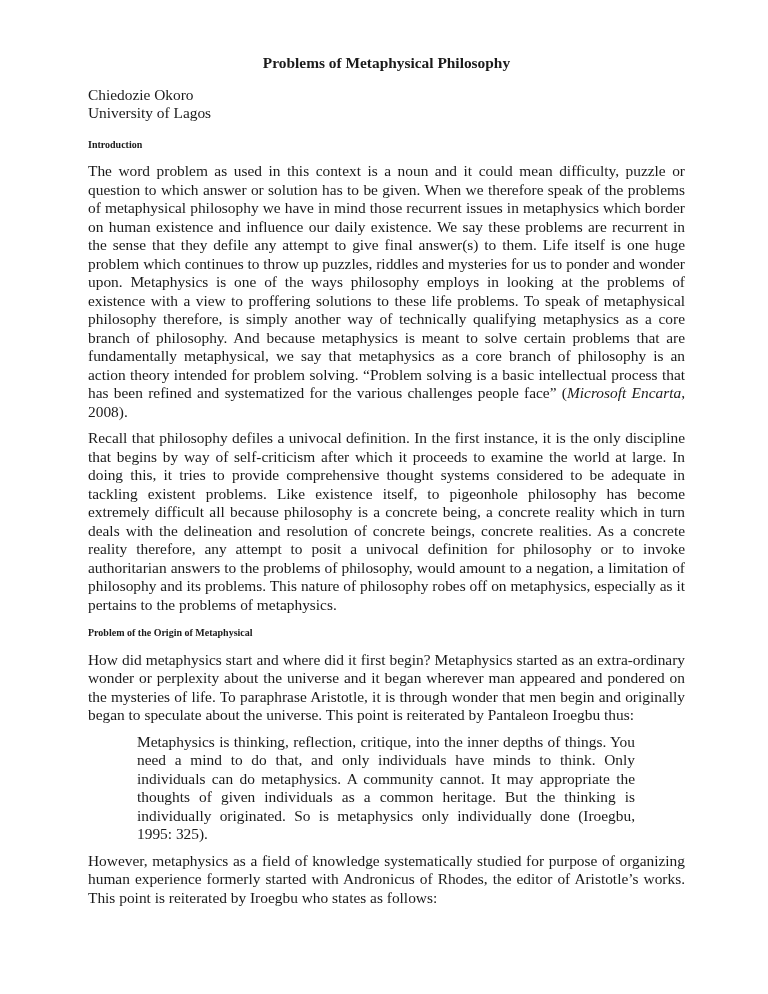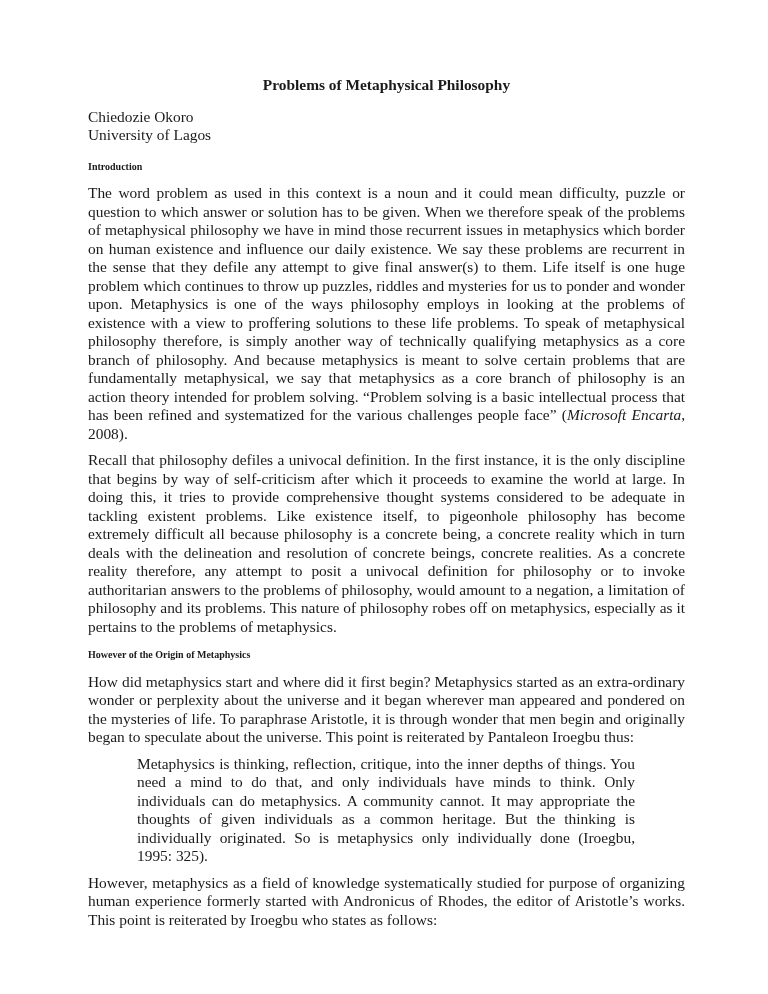--- a/index.html
+++ b/index.html
@@ -13,21 +13,21 @@
     color: #1a1a1a;
     font-family: "Liberation Serif", "DejaVu Serif", serif;
     font-size: 15.4px;
     line-height: 18.5px;
     overflow: hidden;
   }
   .page {
     box-sizing: border-box;
     width: 768px;
     height: 741px;
-    padding: 76px 83px 0 88px;
+    padding: 54px 83px 0 88px;
     background: #ffffff;
   }
   .doc-title {
     font-size: 15.4px;
     font-weight: bold;
     text-align: center;
     margin: 0 0 13px 0;
   }
   .center-line {
     margin: 0;
@@ -68,19 +68,19 @@
     <p class="center-line">University of Lagos</p>
   </header>
 
   <section>
     <h2 class="heading">Introduction</h2>
     <p class="body-para"><span>The word problem as used in this context is a noun and it could mean difficulty, puzzle or question to which answer or solution has to be given. When we therefore speak of the problems of metaphysical philosophy we have in mind those recurrent issues in metaphysics which border on human existence and influence our daily existence. We say these problems are recurrent in the sense that they defile any attempt to give final answer(s) to them. Life itself is one huge problem which continues to throw up puzzles, riddles and mysteries for us to ponder and wonder upon. Metaphysics is one of the ways philosophy employs in looking at the problems of existence with a view to proffering solutions to these life problems. To speak of metaphysical philosophy therefore, is simply another way of technically qualifying metaphysics as a core branch of philosophy. And because metaphysics is meant to solve certain problems that are fundamentally metaphysical, we say that metaphysics as a core branch of philosophy is an action theory intended for problem solving. “Problem solving is a basic intellectual process that has been refined and systematized for the various challenges people face” (</span><span class="italic">Microsoft Encarta</span><span>, 2008).</span></p>
     <p class="body-para">Recall that philosophy defiles a univocal definition. In the first instance, it is the only discipline that begins by way of self-criticism after which it proceeds to examine the world at large. In doing this, it tries to provide comprehensive thought systems considered to be adequate in tackling existent problems. Like existence itself, to pigeonhole philosophy has become extremely difficult all because philosophy is a concrete being, a concrete reality which in turn deals with the delineation and resolution of concrete beings, concrete realities. As a concrete reality therefore, any attempt to posit a univocal definition for philosophy or to invoke authoritarian answers to the problems of philosophy, would amount to a negation, a limitation of philosophy and its problems. This nature of philosophy robes off on metaphysics, especially as it pertains to the problems of metaphysics.</p>
   </section>
 
   <section>
-    <h2 class="heading heading-origin">However of the Origin of Metaphysics</h2>
+    <h2 class="heading heading-origin">Problem of the Origin of Metaphysical</h2>
     <p class="body-para">How did metaphysics start and where did it first begin? Metaphysics started as an extra-ordinary wonder or perplexity about the universe and it began wherever man appeared and pondered on the mysteries of life. To paraphrase Aristotle, it is through wonder that men begin and originally began to speculate about the universe. This point is reiterated by Pantaleon Iroegbu thus:</p>
     <blockquote class="block-quote">Metaphysics is thinking, reflection, critique, into the inner depths of things. You need a mind to do that, and only individuals have minds to think. Only individuals can do metaphysics. A community cannot. It may appropriate the thoughts of given individuals as a common heritage. But the thinking is individually originated. So is metaphysics only individually done (Iroegbu, 1995: 325).</blockquote>
     <p class="body-para">However, metaphysics as a field of knowledge systematically studied for purpose of organizing human experience formerly started with Andronicus of Rhodes, the editor of Aristotle’s works. This point is reiterated by Iroegbu who states as follows:</p>
   </section>
 
 </div>
 
 </body></html>

